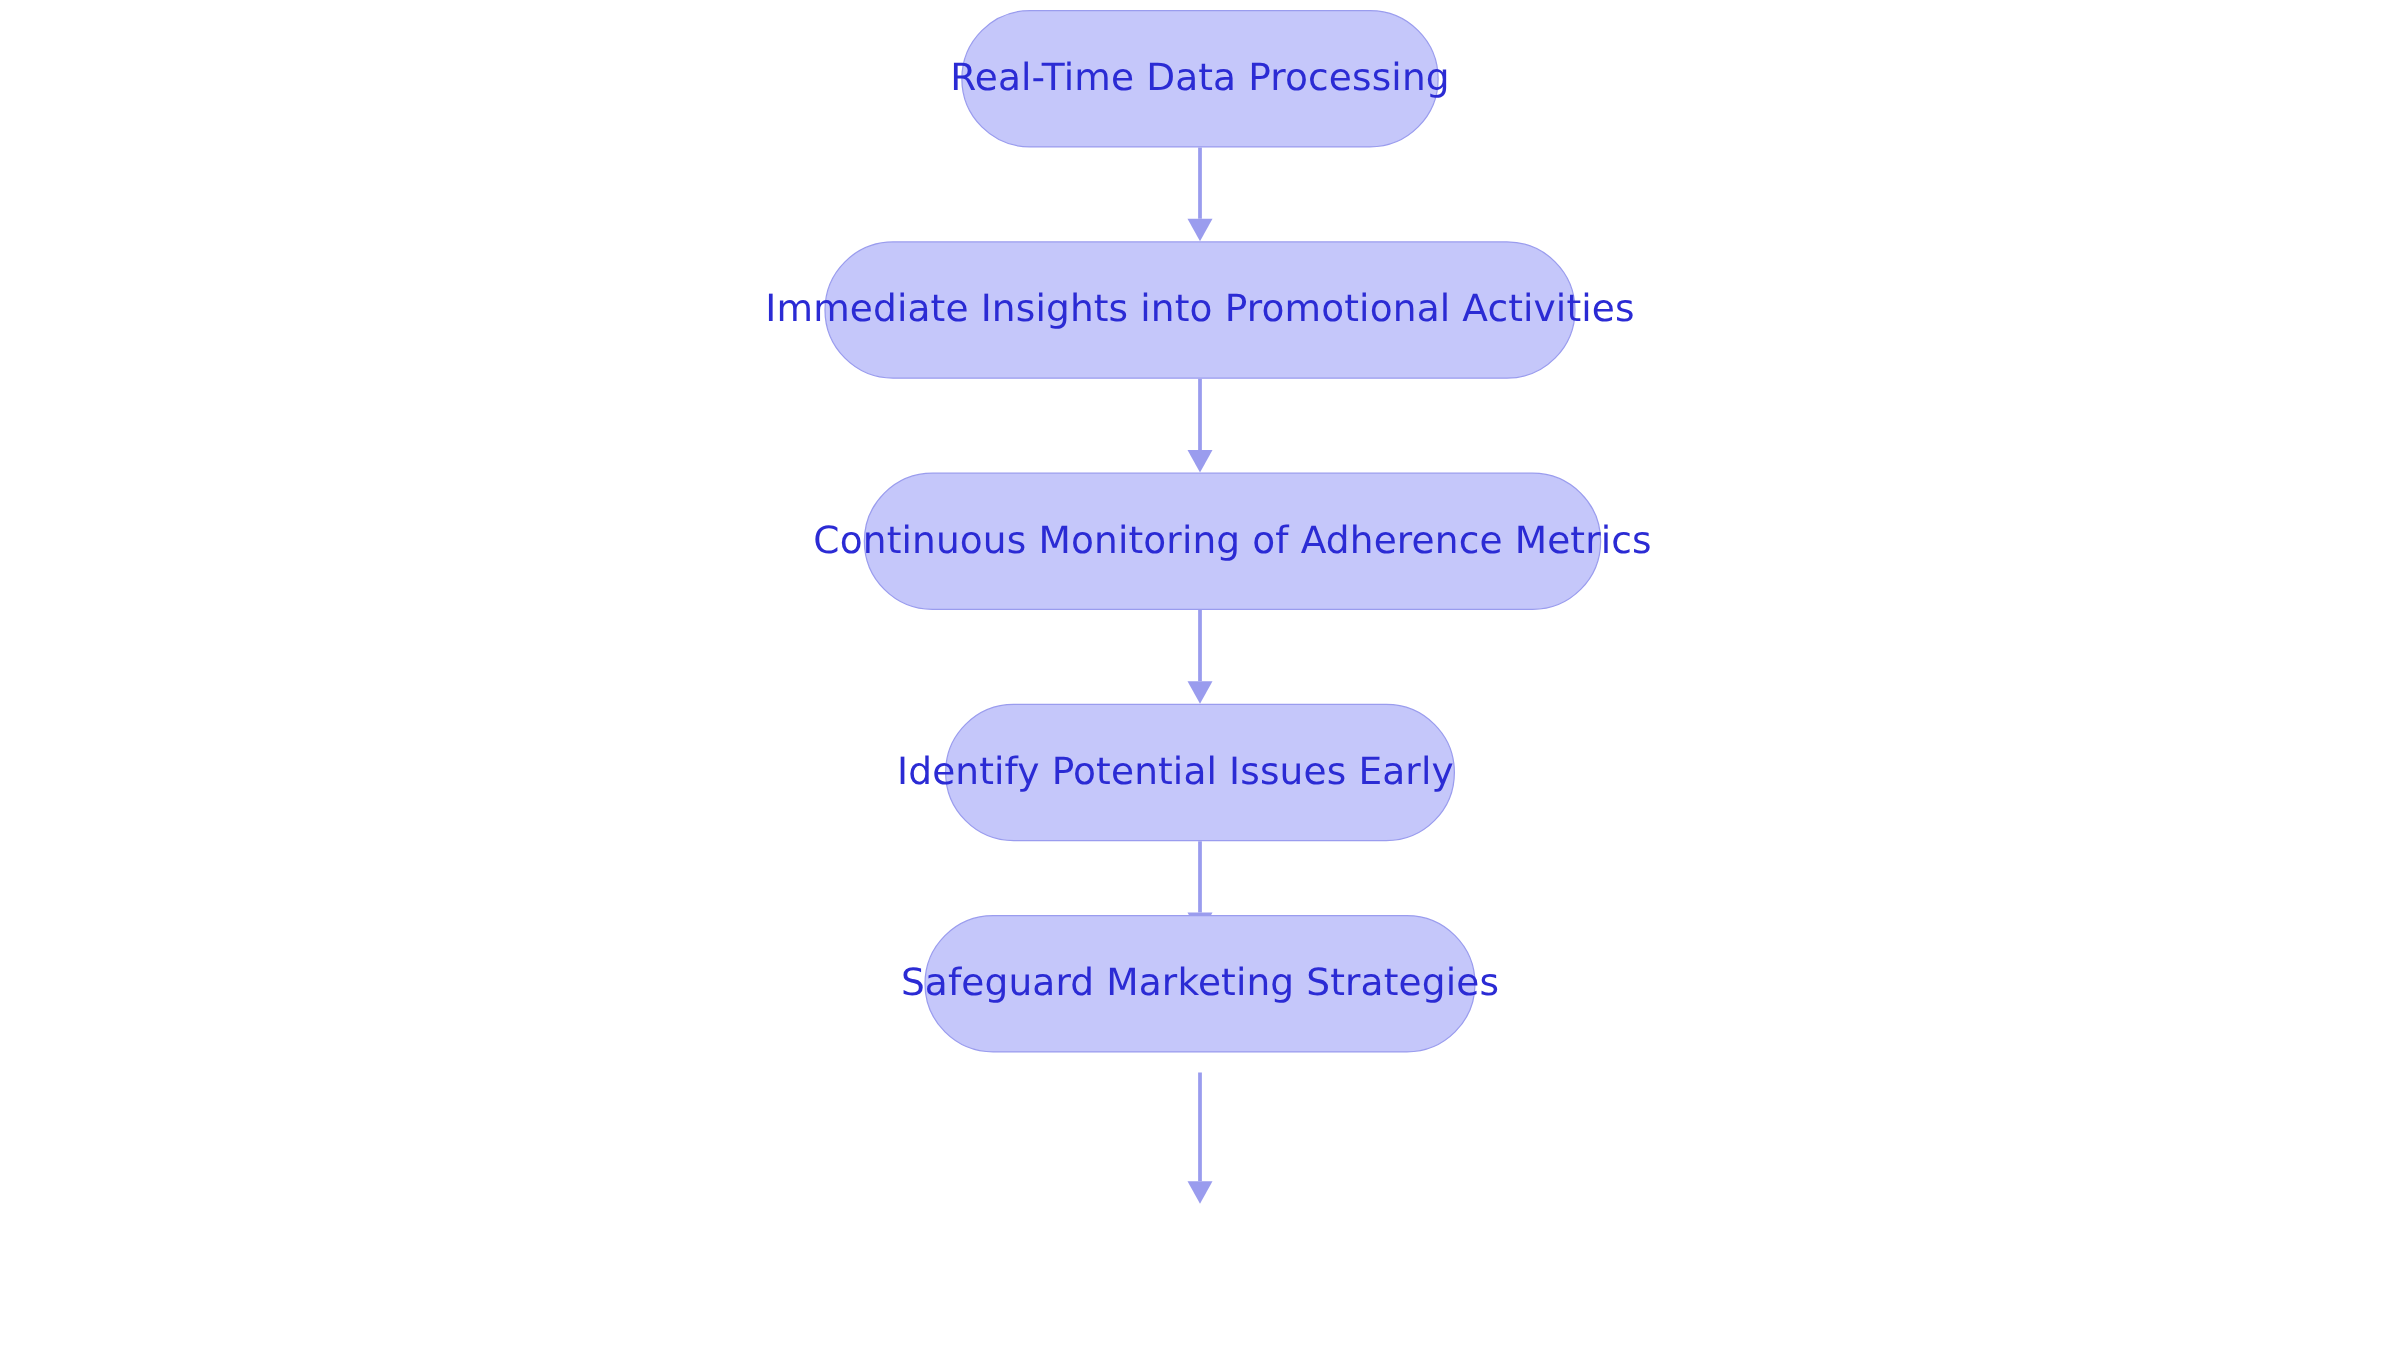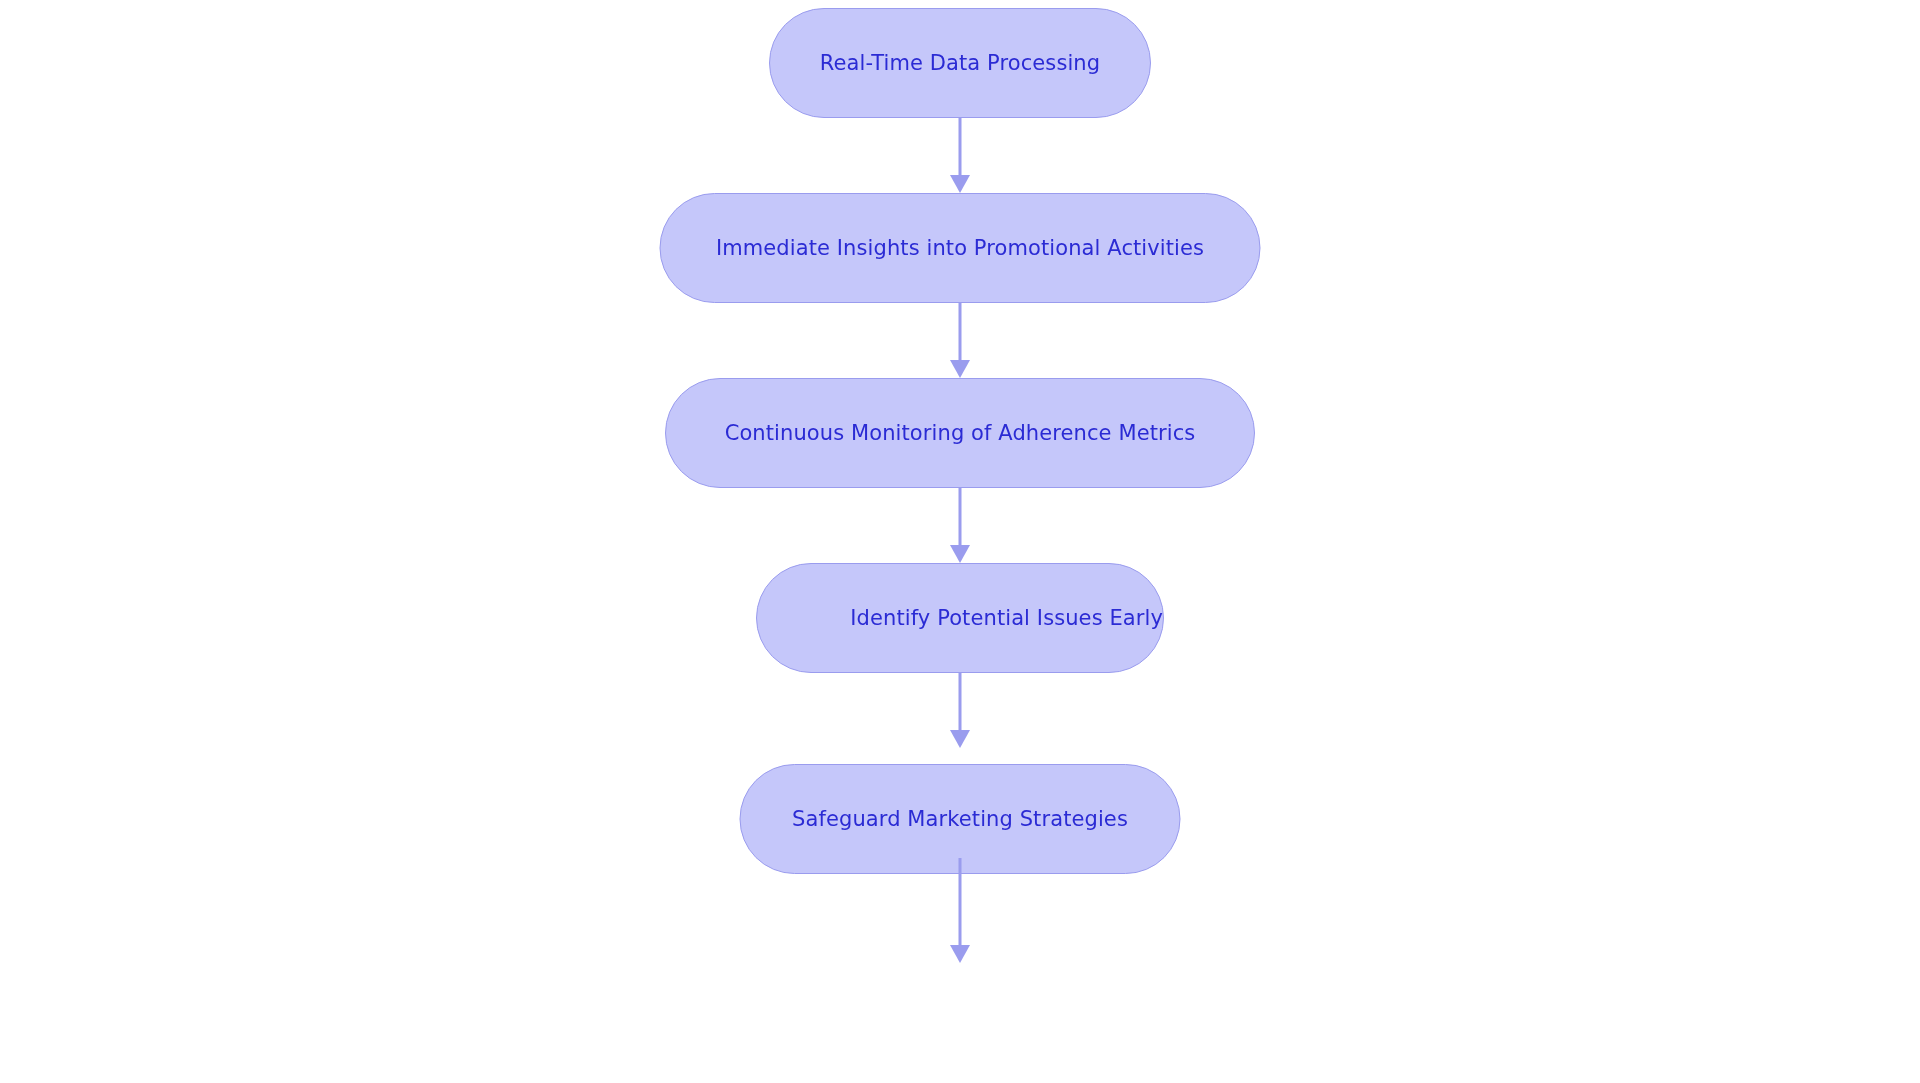--- a/index.html
+++ b/index.html
@@ -30,21 +30,21 @@
     background: #c5c7fa;
     border: 1.6px solid #9a9cee;
     border-radius: 9999px;
     height: 110px;
     transform: translateX(-50%);
     left: 50%;
   }
 
   .node-label {
     color: #2b2bd4;
-    font-size: 21px;
+    font-size: 30px;
     font-weight: 400;
     letter-spacing: 0.1px;
     white-space: nowrap;
     line-height: 1;
     text-align: center;
   }
 
   .connector {
     position: absolute;
     left: 50%;
@@ -90,39 +90,39 @@
 
   <div class="node" style="top:193px; width:601px;">
     <span class="node-label">Immediate Insights into Promotional Activities</span>
   </div>
 
   <div class="connector" style="top:303px; height:75px;">
     <div class="stem" style="height:57px;"></div>
     <div class="head"></div>
   </div>
 
-  <div class="node" style="top:378px; width:590px;">
+  <div class="node" style="top:378px; width:590px;margin-left:26px;">
     <span class="node-label">Continuous Monitoring of Adherence Metrics</span>
   </div>
 
   <div class="connector" style="top:488px; height:75px;">
     <div class="stem" style="height:57px;"></div>
     <div class="head"></div>
   </div>
 
   <div class="node" style="top:563px; width:408px;justify-content:flex-end;">
     <span class="node-label">Identify Potential Issues Early</span>
   </div>
 
   <div class="connector" style="top:673px; height:75px;">
     <div class="stem" style="height:57px;"></div>
     <div class="head"></div>
   </div>
 
-  <div class="node" style="top:764px; width:441px;">
+  <div class="node" style="top:732px; width:441px;">
     <span class="node-label">Safeguard Marketing Strategies</span>
   </div>
 
   <div class="connector" style="top:858px; height:105px;">
     <div class="stem" style="height:87px;"></div>
     <div class="head"></div>
   </div>
 
 
 </div>

